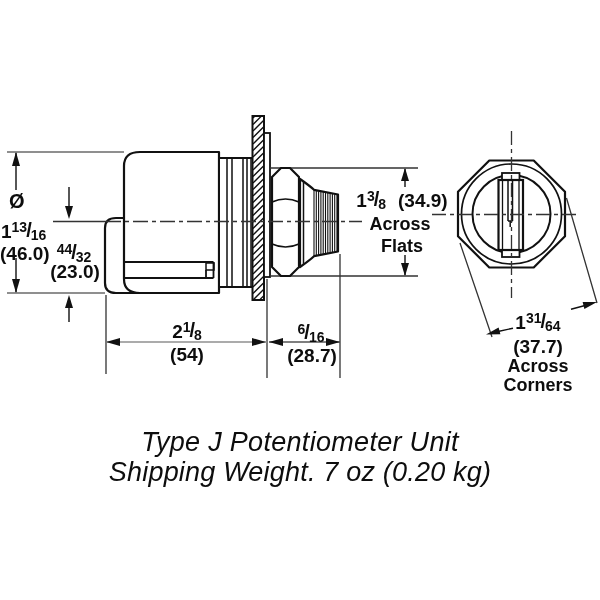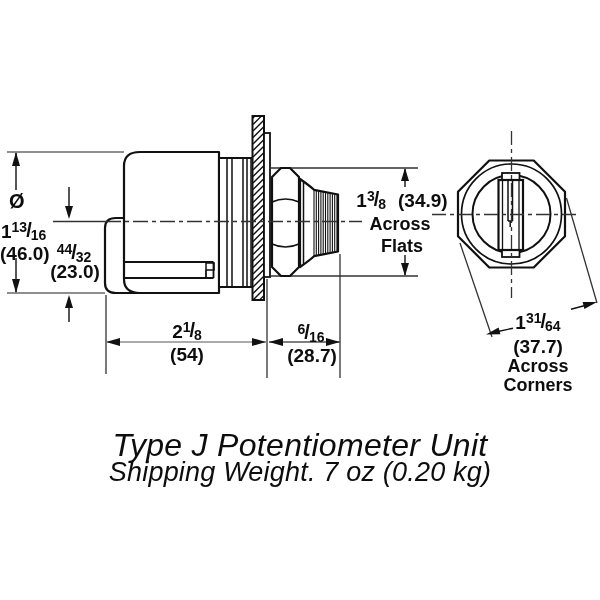--- a/index.html
+++ b/index.html
@@ -8,21 +8,21 @@
   .canvas svg{position:absolute;left:0;top:0}
   .lbl{position:absolute;font-weight:700;font-size:19px;line-height:1;white-space:nowrap}
   .ctr{transform:translateX(-50%)}
   .fn{font-size:14px;vertical-align:6px}
   .fd{font-size:14px;vertical-align:-2px}
   .fsl{font-size:20px;margin:0 -1px;vertical-align:1px}
   .fsl::before{content:"/"}
   .met{margin-left:12px}
   .word{font-size:18px}
   .sym{font-size:20px}
-  .cap1{font-style:italic;font-weight:400;font-size:32px;letter-spacing:.3px}
+  .cap1{font-style:italic;font-weight:400;font-size:27px;letter-spacing:.3px}
   .cap2{font-style:italic;font-weight:400;font-size:27px;letter-spacing:.2px}
 </style>
 </head>
 <body>
 
 <div class="canvas">
 
   <svg width="600" height="600" viewBox="0 0 600 600">
     <defs>
       <clipPath id="panelClip">

